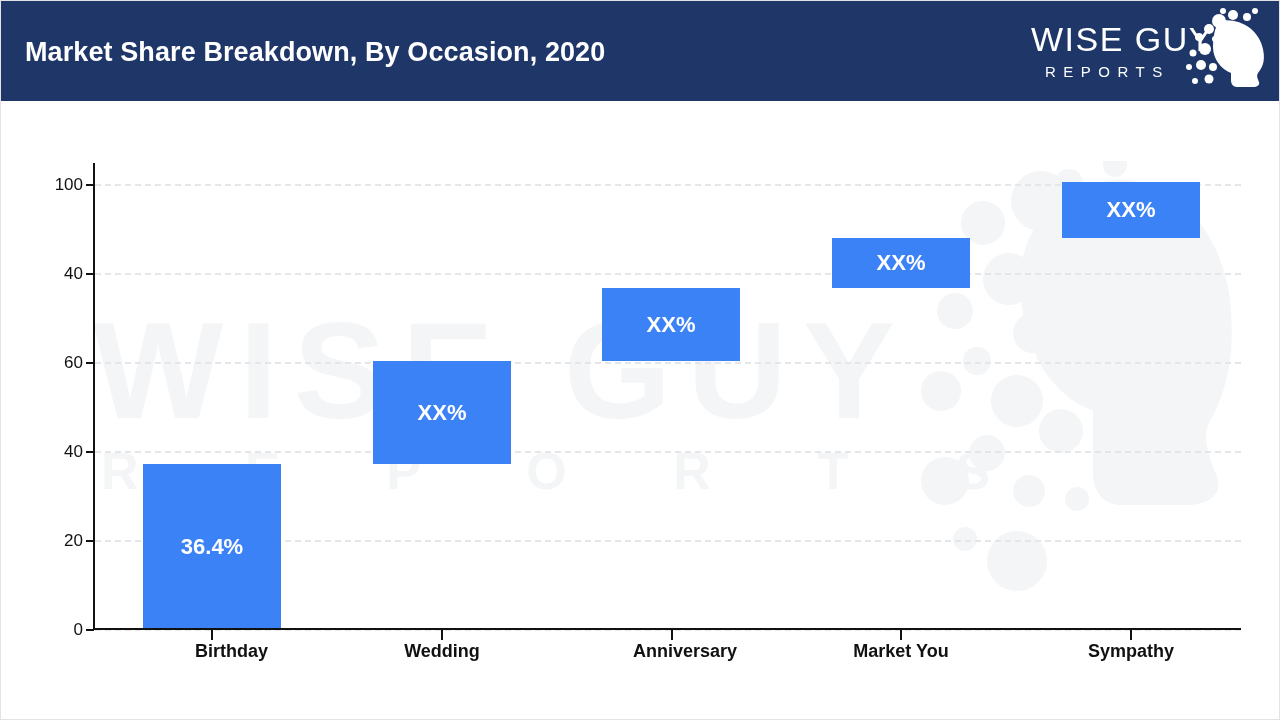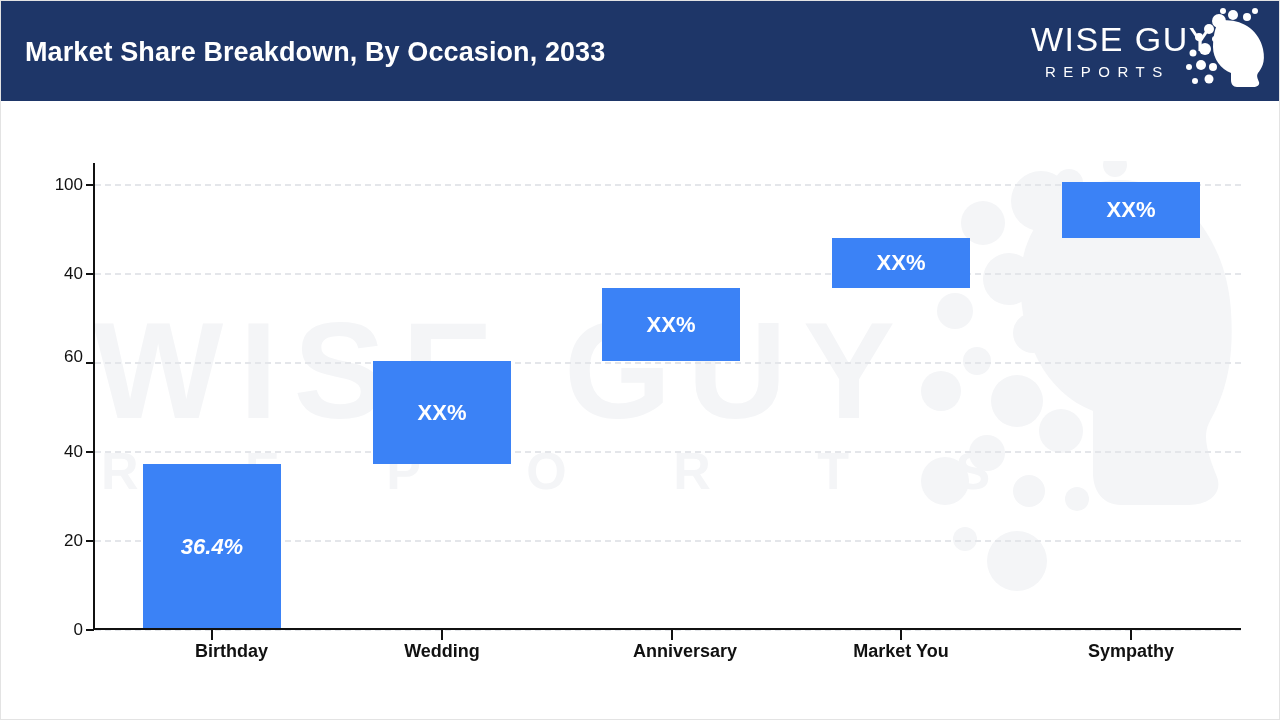--- a/index.html
+++ b/index.html
@@ -175,21 +175,21 @@
     font-weight: bold;
     white-space: nowrap;
   }
 </style>
 </head>
 <body>
 
 <div class="page">
 
   <div class="header">
-    <div class="header-title">Market Share Breakdown, By Occasion, 2033</div>
+    <div class="header-title">Market Share Breakdown, By Occasion, 2020</div>
 
     <div class="logo">
       <svg viewBox="0 0 250 88" width="250" height="88" aria-hidden="true">
         <text x="8" y="44" font-family="Liberation Sans, sans-serif" font-size="34" fill="#ffffff" letter-spacing="1.5">WISE GUY</text>
         <text x="22" y="70" font-family="Liberation Sans, sans-serif" font-size="15" fill="#ffffff" letter-spacing="7.5">REPORTS</text>
 
         <path d="M196 14 C216 10 236 22 240 42 C243 56 238 62 235 66 C233 69 235 72 236 75
                  C237 78 234 80 230 80 L214 80 C210 80 208 77 208 73 L208 66
                  C198 62 190 52 190 40 C190 30 192 20 196 14 Z" fill="#ffffff"></path>
 
@@ -249,21 +249,21 @@
 
     <div class="chart">
 
       <div class="gridline" style="top:528px;"></div>
       <div class="gridline" style="top:439px;"></div>
       <div class="gridline" style="top:350px;"></div>
       <div class="gridline" style="top:261px;"></div>
       <div class="gridline" style="top:172px;"></div>
       <div class="gridline" style="top:83px;"></div>
 
-      <div class="bar" style="left:142px; width:138px; top:363px; height:165px;font-style:italic;">
+      <div class="bar" style="left:142px; width:138px; top:363px; height:165px;">
         <span class="bar-label">36.4%</span>
       </div>
 
       <div class="bar" style="left:372px; width:138px; top:260px; height:103px;">
         <span class="bar-label">XX%</span>
       </div>
 
       <div class="bar" style="left:601px; width:138px; top:187px; height:73px;">
         <span class="bar-label">XX%</span>
       </div>
@@ -282,21 +282,21 @@
       <div class="ytick-mark" style="top:528px;"></div>
       <div class="ytick-mark" style="top:439px;"></div>
       <div class="ytick-mark" style="top:350px;"></div>
       <div class="ytick-mark" style="top:261px;"></div>
       <div class="ytick-mark" style="top:172px;"></div>
       <div class="ytick-mark" style="top:83px;"></div>
 
       <div class="ytick-label" style="top:529px;">0</div>
       <div class="ytick-label" style="top:440px;">20</div>
       <div class="ytick-label" style="top:351px;">40</div>
-      <div class="ytick-label" style="top:256px;">60</div>
+      <div class="ytick-label" style="top:262px;">60</div>
       <div class="ytick-label" style="top:173px;">40</div>
       <div class="ytick-label" style="top:84px;">100</div>
 
       <div class="xtick-mark" style="left:210px;"></div>
       <div class="xtick-mark" style="left:440px;"></div>
       <div class="xtick-mark" style="left:670px;"></div>
       <div class="xtick-mark" style="left:899px;"></div>
       <div class="xtick-mark" style="left:1129px;"></div>
 
       <div class="xtick-label" style="left:211px;padding-left:39px;">Birthday</div>

